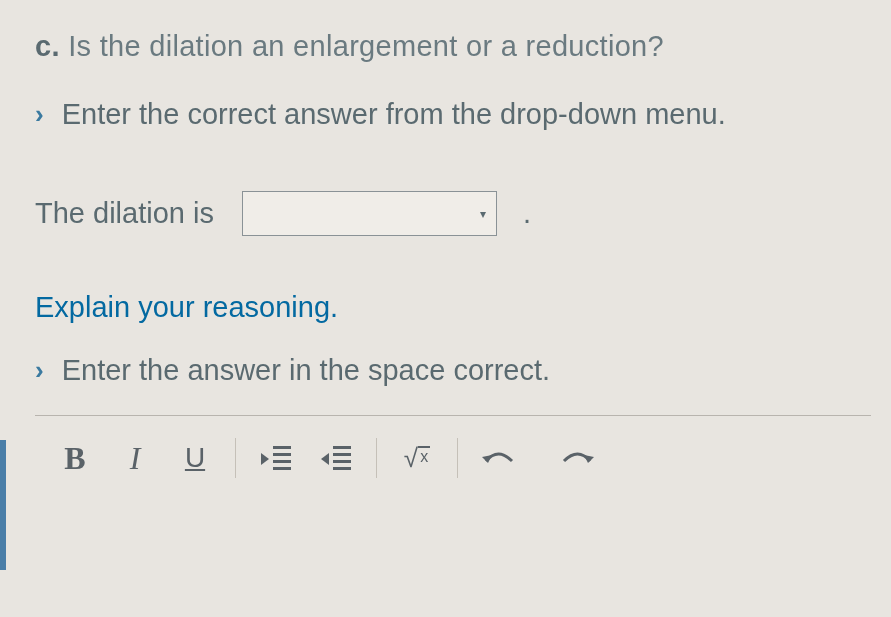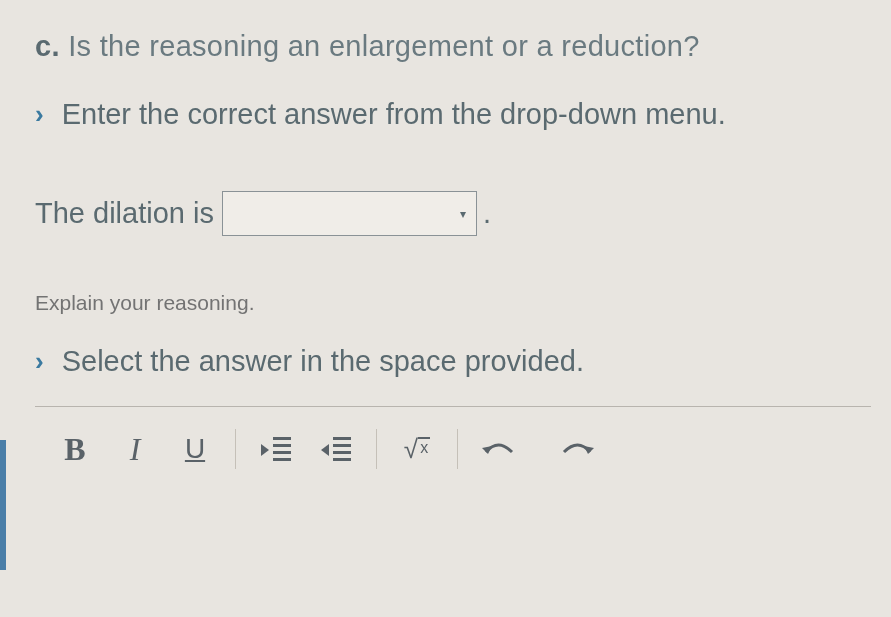--- a/index.html
+++ b/index.html
@@ -38,20 +38,21 @@
       font-weight: bold;
       margin-right: 18px;
       font-size: 26px;
     }
     .answer-row {
       display: flex;
       align-items: center;
       font-size: 29px;
       color: #5a6a70;
       margin-bottom: 55px;
+      gap: 20px;
     }
     .dropdown {
       width: 255px;
       height: 45px;
       border: 1px solid #8a9296;
       background: #f0ede8;
       margin: 0 6px 0 8px;
       display: flex;
       align-items: center;
       justify-content: flex-end;
@@ -59,22 +60,22 @@
       font-size: 14px;
     }
     .caret {
       font-size: 12px;
       color: #5a6a70;
     }
     .period {
       font-size: 29px;
     }
     .explain-line {
-      font-size: 21px;
-      color: #737373;
+      font-size: 29px;
+      color: #0369a1;
       margin-bottom: 30px;
     }
     .toolbar {
       border-top: 1px solid #b8b4ae;
       padding: 18px 10px 14px;
       display: flex;
       align-items: center;
       gap: 0;
     }
     .tb-btn {
@@ -156,41 +157,41 @@
       background: #4a7ea8;
     }
   </style>
 </head>
 <body>
 
 <div class="left-edge"></div>
 
 <div class="question-line">
   <span class="label">c.</span>
-  <span>Is the reasoning an enlargement or a reduction?</span>
+  <span>Is the dilation an enlargement or a reduction?</span>
 </div>
 
 <div class="instruction-line">
   <span class="chevron">›</span>
   <span>Enter the correct answer from the drop-down menu.</span>
 </div>
 
 <div class="answer-row">
   <span>The dilation is</span>
   <div class="dropdown">
     <span class="caret">▾</span>
   </div>
   <span class="period">.</span>
 </div>
 
 <div class="explain-line">Explain your reasoning.</div>
 
 <div class="instruction-line" style="margin-bottom:28px;">
   <span class="chevron">›</span>
-  <span>Select the answer in the space provided.</span>
+  <span>Enter the answer in the space correct.</span>
 </div>
 
 <div class="toolbar">
   <div class="tb-btn bold">B</div>
   <div class="tb-btn italic">I</div>
   <div class="tb-btn underline">U</div>
   <div class="tb-sep"></div>
   <div class="tb-btn">
     <div class="indent-icon">
       <div class="arrow-r"></div>

